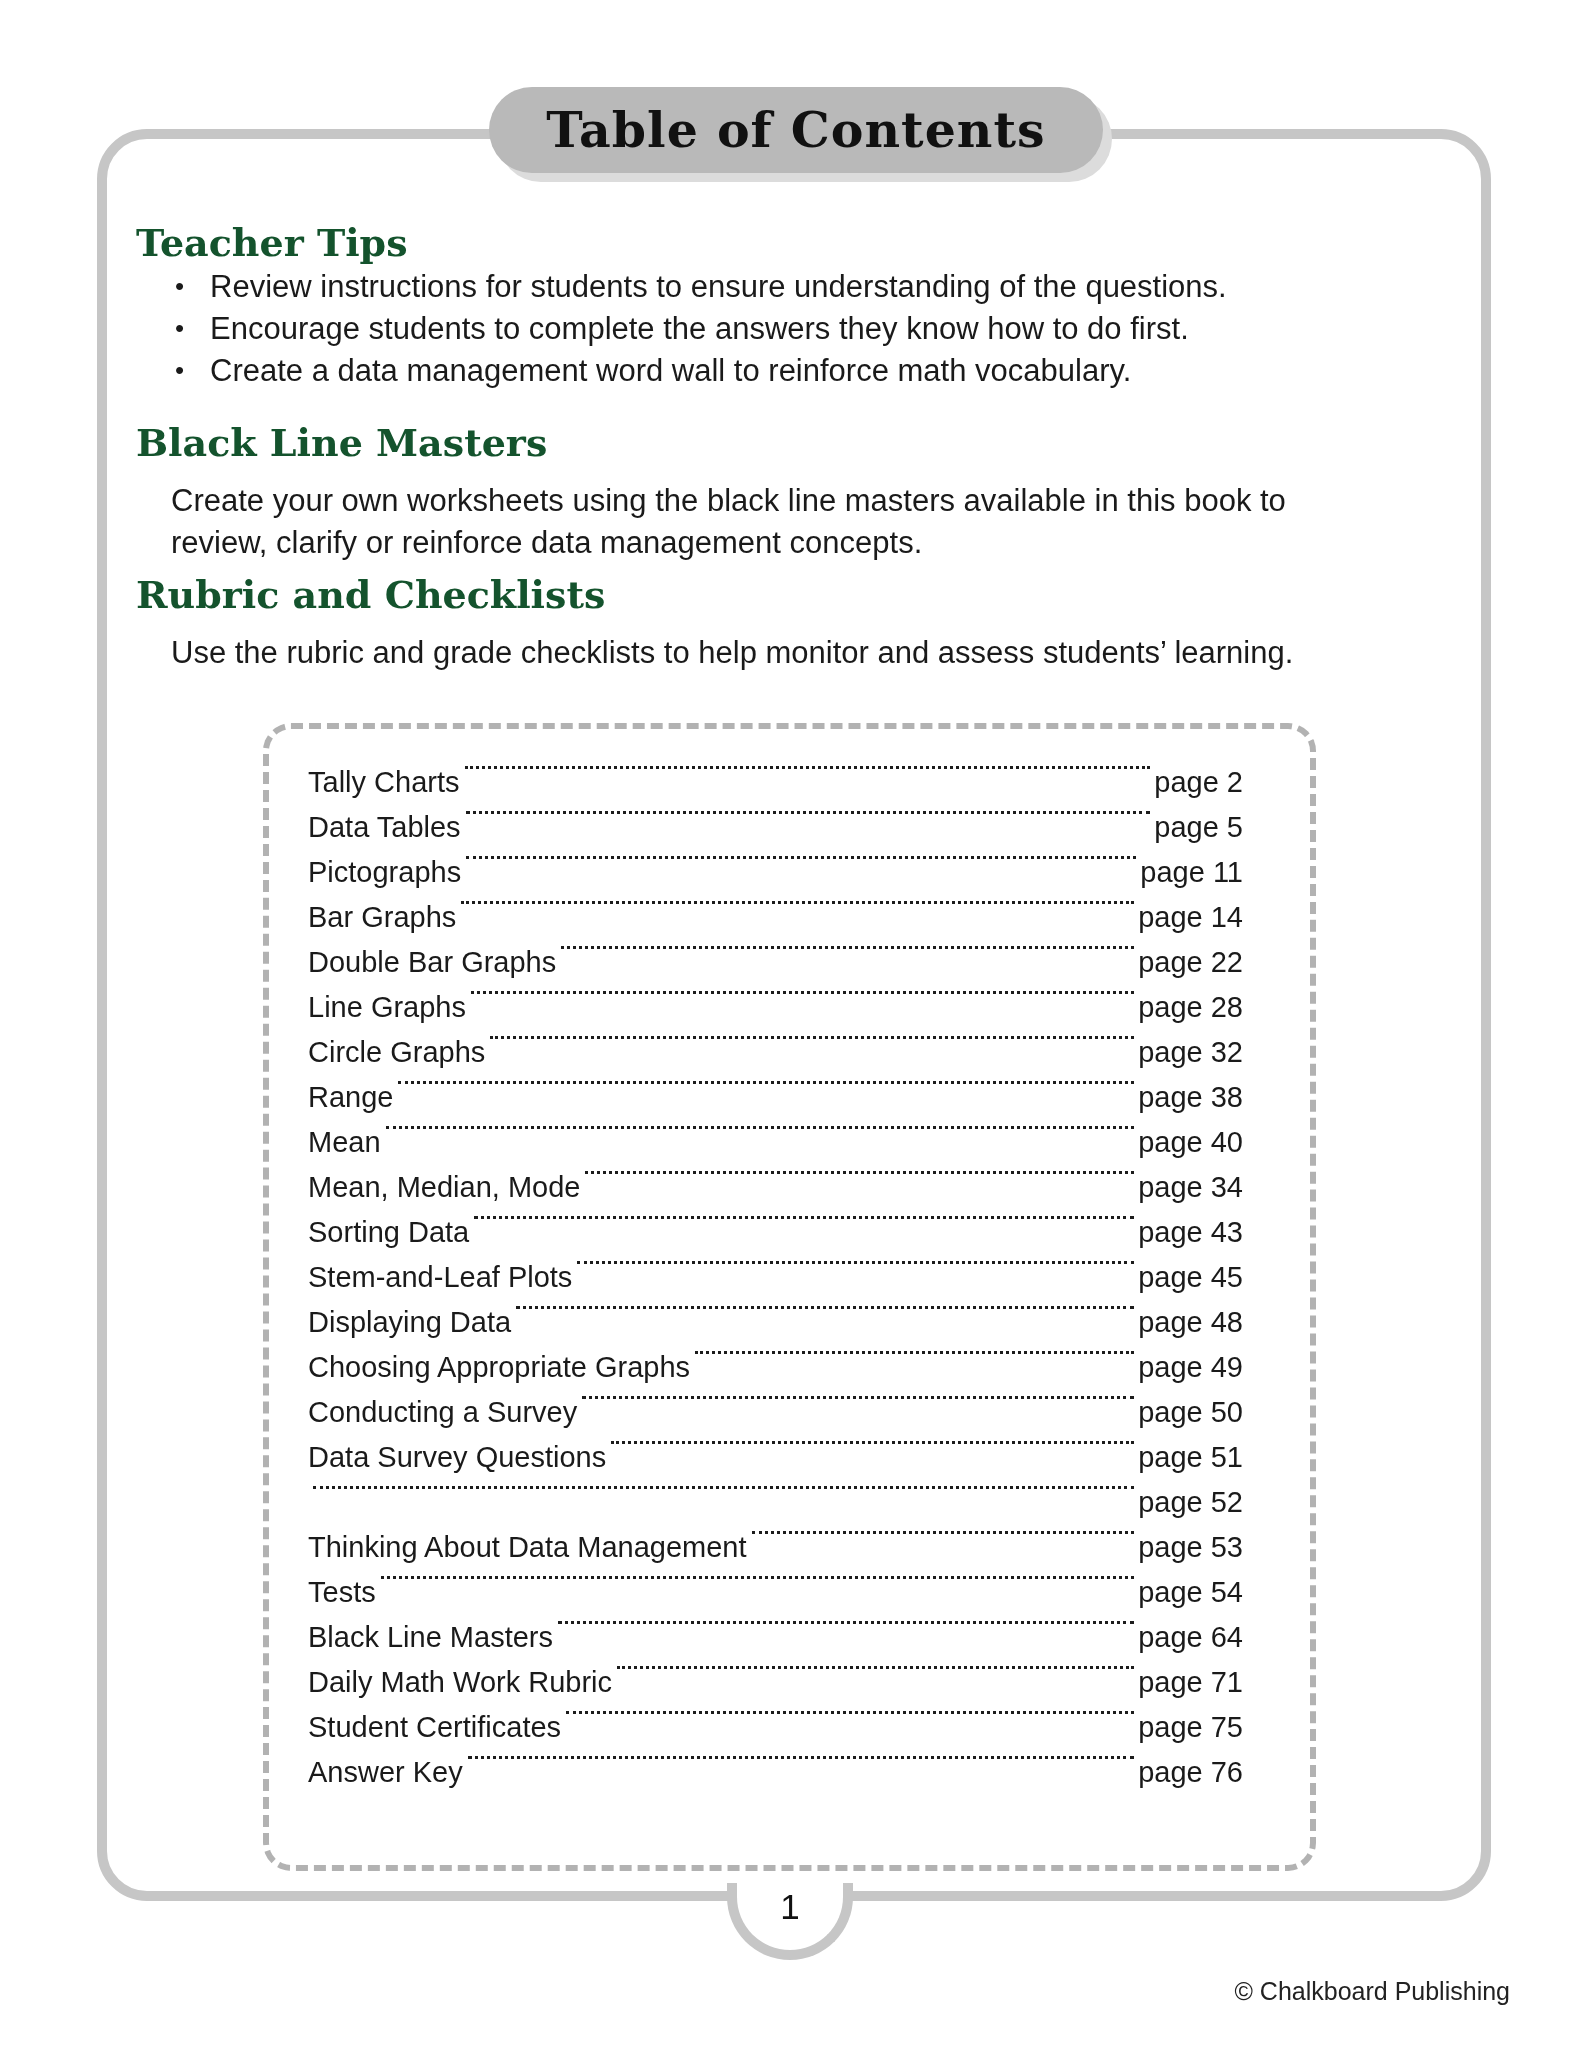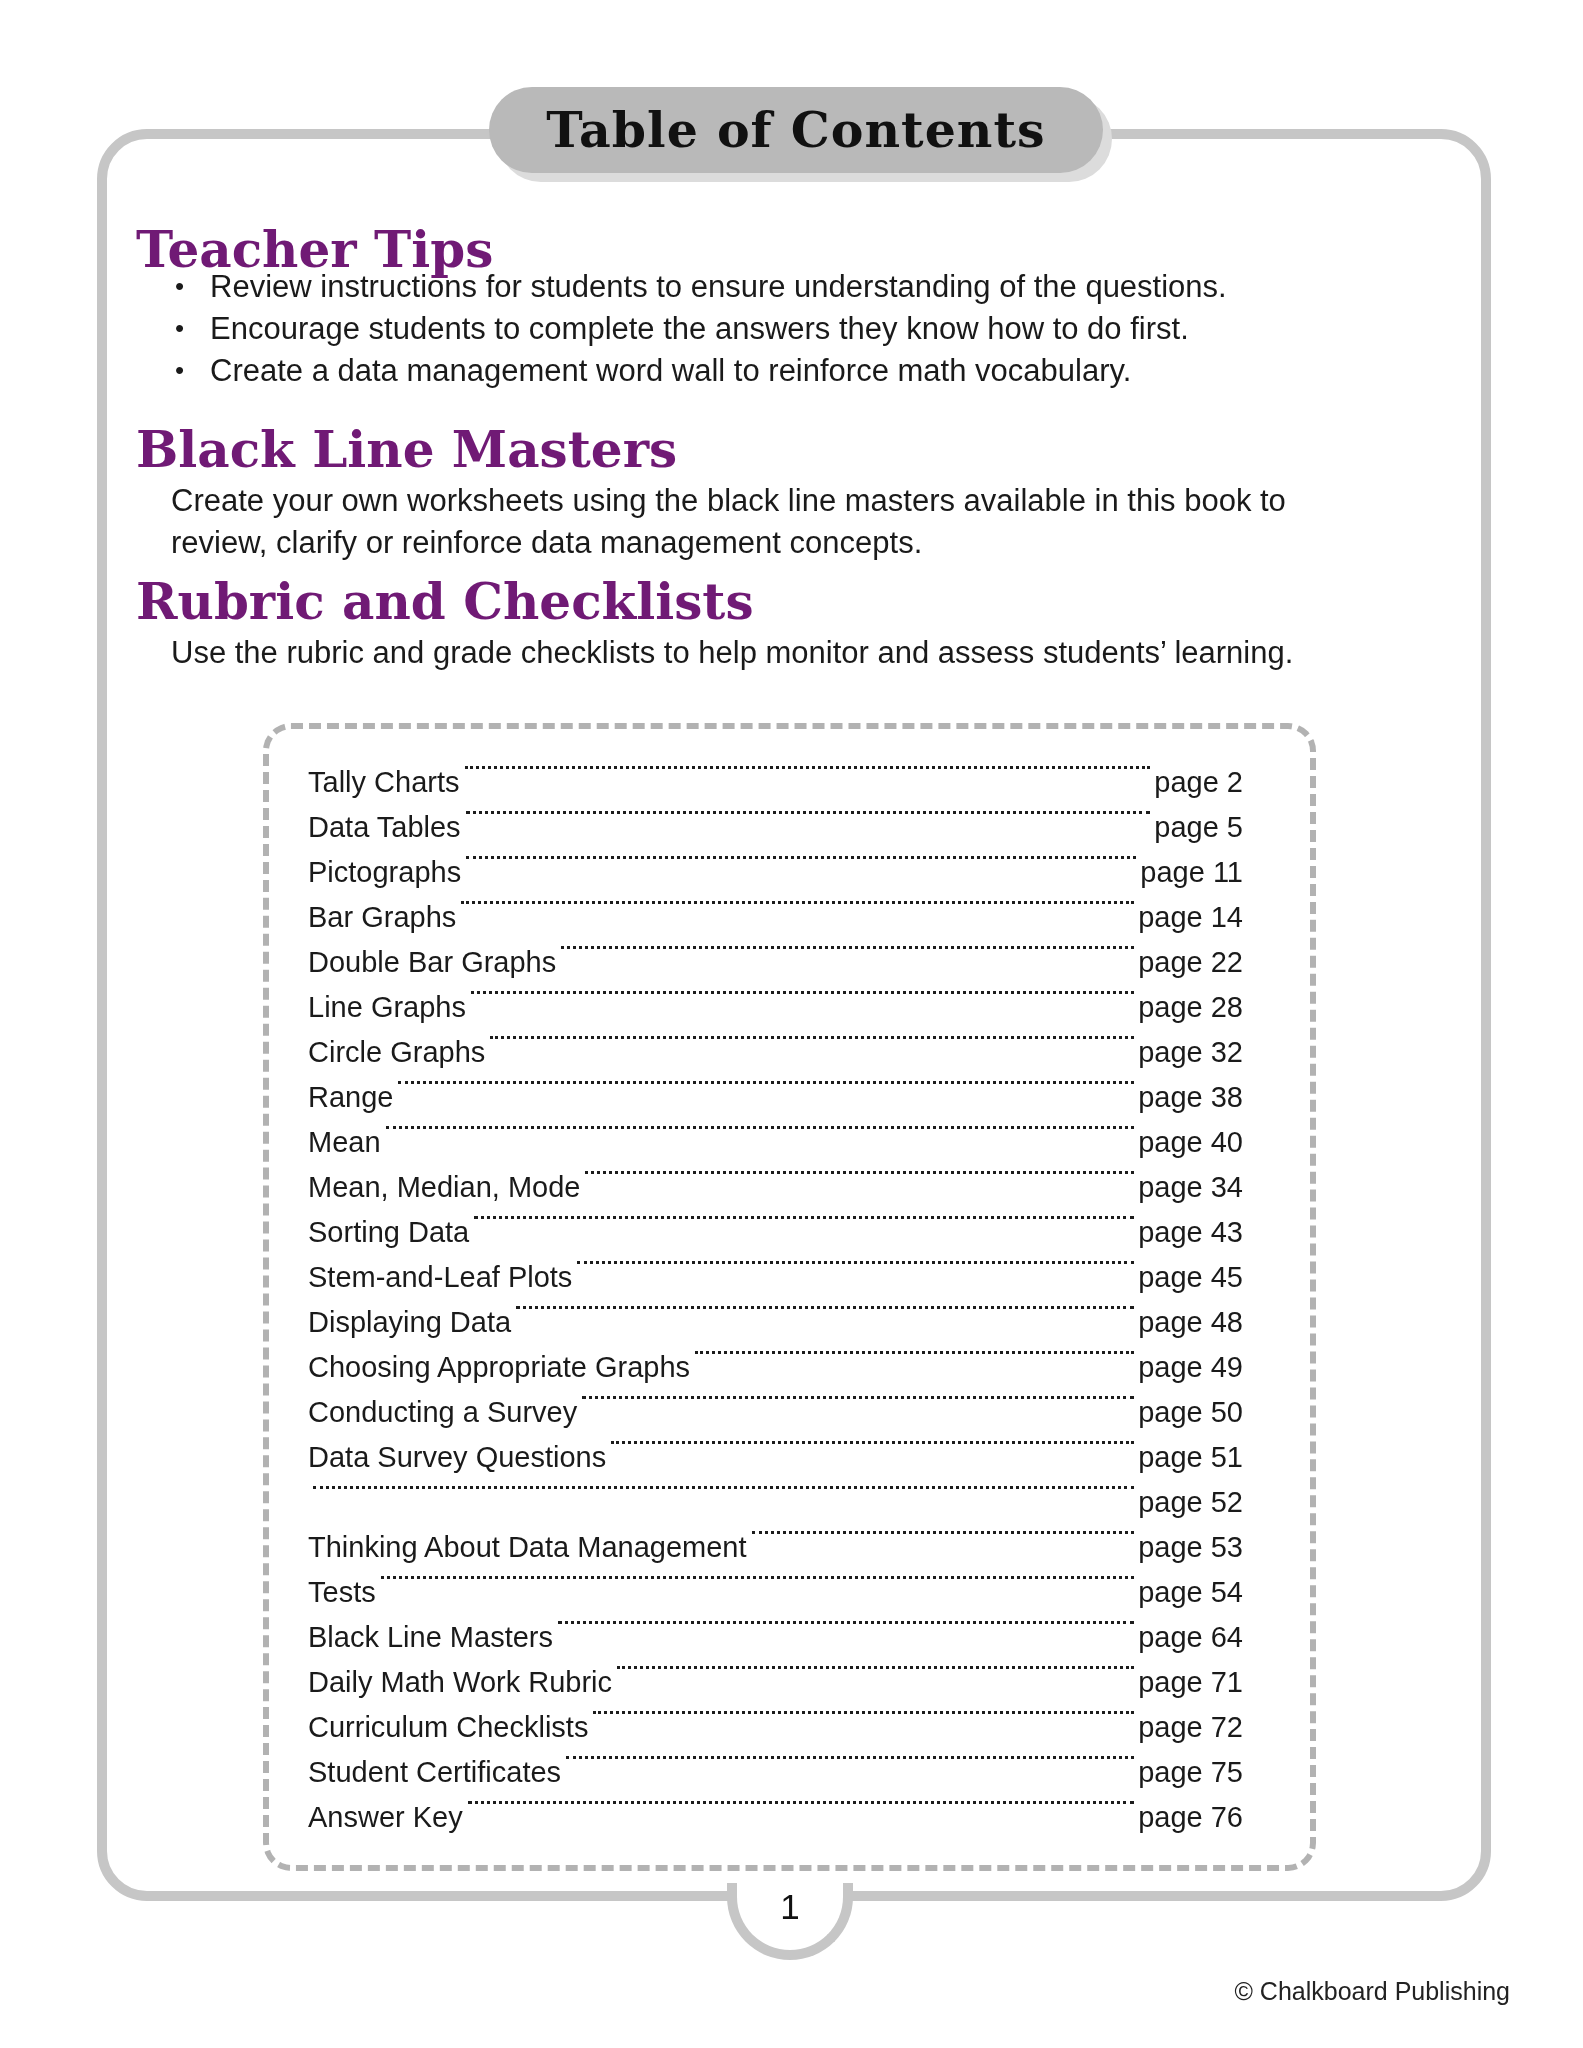--- a/index.html
+++ b/index.html
@@ -19,21 +19,21 @@
     background:#b9b9b9; border-radius:44px; box-shadow:9px 9px 0 #dcdcdc;
     display:flex; align-items:center; justify-content:center; z-index:3;
   }
   .title-pill .title-text {
     font-family:"DejaVu Serif", serif; font-weight:bold; font-size:49px;
     color:#111; letter-spacing:1px; white-space:nowrap;text-align:right;
   }
   .abs { position:absolute; z-index:2; }
   h2.slab {
     margin:0; font-family:"DejaVu Serif", serif; font-weight:bold;
-    font-size:50px; color:#701a75; white-space:nowrap;
+    font-size:38px; color:#14532d; white-space:nowrap;
   }
   .bullet-list { margin:0; padding:0; list-style:none; }
   .bullet-list li {
     position:relative; padding-left:37px; font-size:31px; line-height:42px;
     white-space:nowrap;
   }
   .bullet-list li .bullet-dot {
     position:absolute; left:2px; top:-1px; font-size:26px;
   }
   .body-para { margin:0; font-size:31px; line-height:42px; }
@@ -216,25 +216,20 @@
     <span class="dots"></span>
     <span class="toc-page">page 64</span>
   </div>
 
   <div class="toc-row">
     <span class="toc-title">Daily Math Work Rubric</span>
     <span class="dots"></span>
     <span class="toc-page">page 71</span>
   </div>
 
-  <div class="toc-row">
-    <span class="toc-title">Curriculum Checklists</span>
-    <span class="dots"></span>
-    <span class="toc-page">page 72</span>
-  </div>
 
   <div class="toc-row">
     <span class="toc-title">Student Certificates</span>
     <span class="dots"></span>
     <span class="toc-page">page 75</span>
   </div>
 
   <div class="toc-row">
     <span class="toc-title">Answer Key</span>
     <span class="dots"></span>

